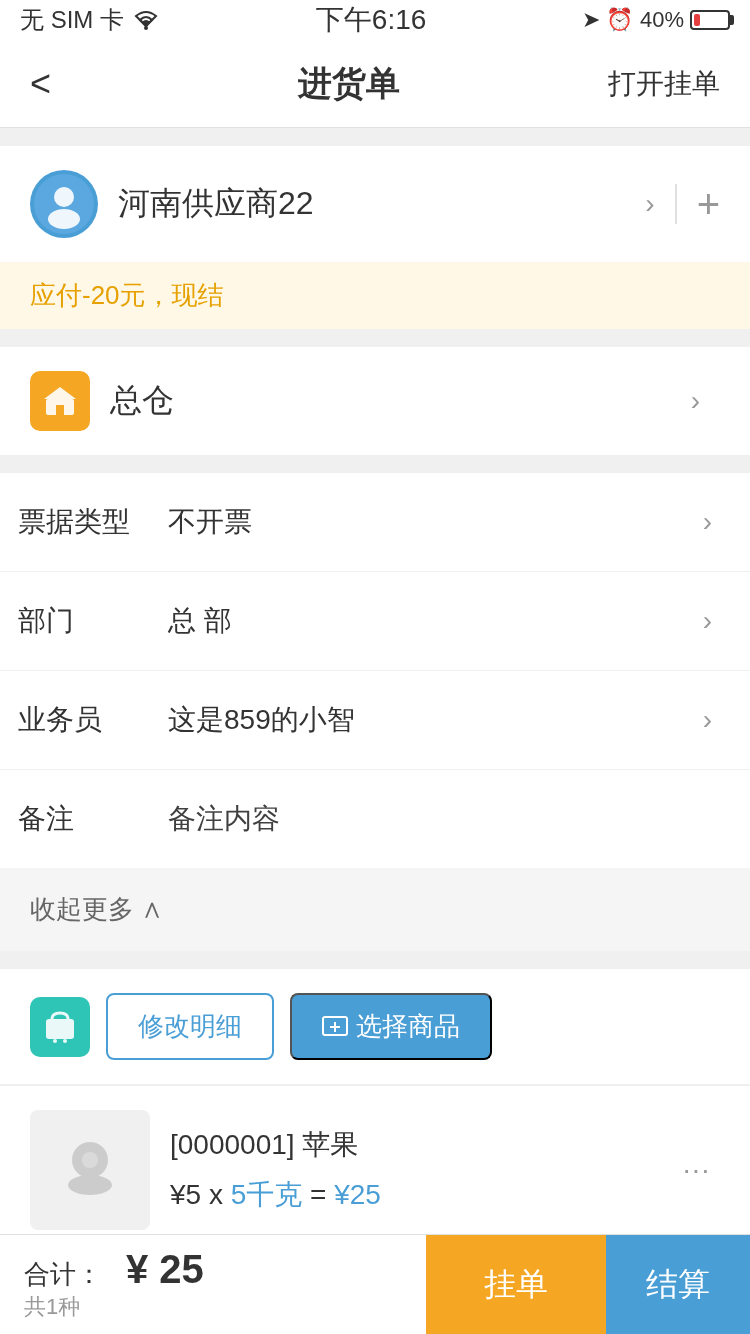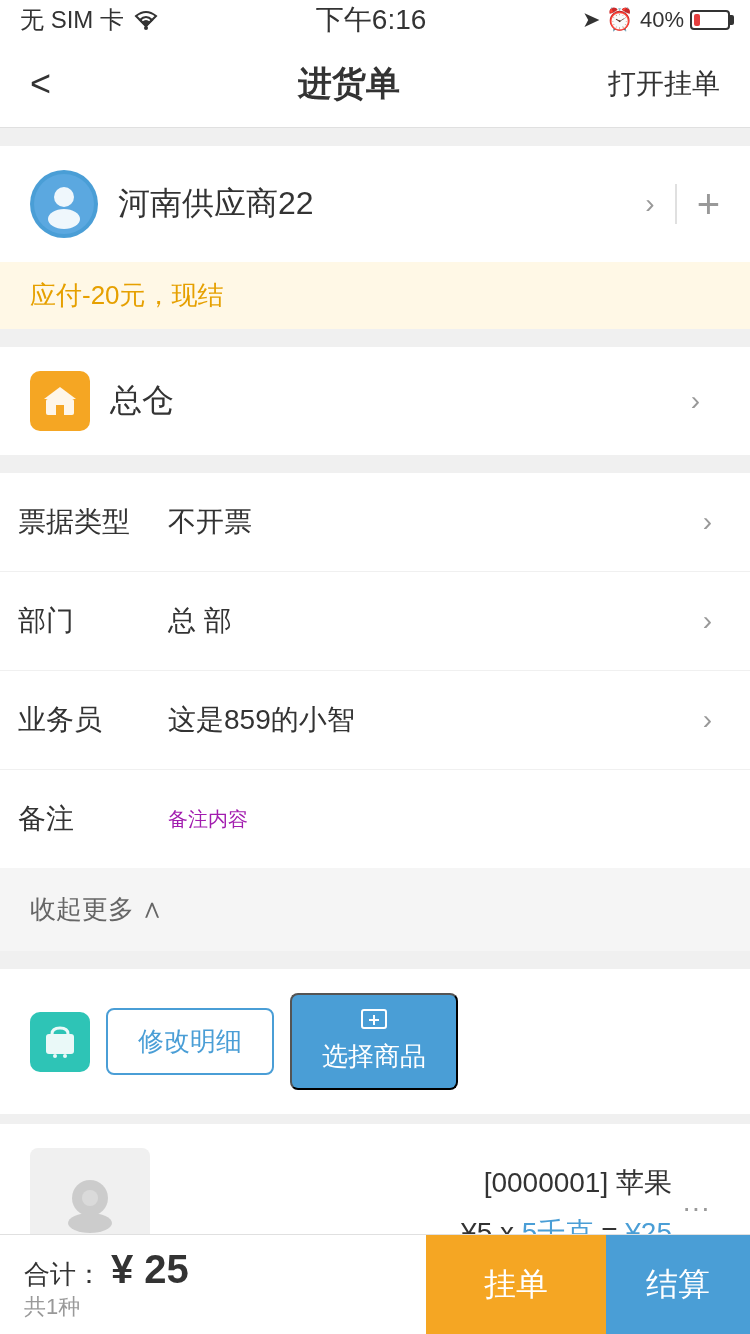--- a/index.html
+++ b/index.html
@@ -155,22 +155,22 @@
       flex-shrink: 0;
     }
     .form-value {
       flex: 1;
       font-size: 28px;
       color: #333;
       padding-left: 30px;
     }
     .form-placeholder {
       flex: 1;
-      font-size: 20px;
-      color: #a21caf;
+      font-size: 28px;
+      color: #404040;
       padding-left: 30px;
     }
 
     
     .collapse-row {
       background: #f5f5f5;
       padding: 24px 30px;
       font-size: 26px;
       color: #666;
       cursor: pointer;
@@ -206,32 +206,30 @@
     .btn-select {
       background: #4a9ed6;
       color: #fff;
       padding: 14px 30px;
       border-radius: 8px;
       font-size: 26px;
       cursor: pointer;
       display: flex;
       align-items: center;
       gap: 8px;
-      flex-direction: column;
     }
 
     
     .product-item {
       background: #fff;
       display: flex;
       align-items: center;
       padding: 24px 30px;
       border-top: 1px solid #f0f0f0;
-      margin-top: 9px;
-      text-align: right;
+      margin-top: 1px;
     }
     .product-thumb {
       width: 120px; height: 120px;
       background: #f0f0f0;
       border-radius: 8px;
       display: flex; align-items: center; justify-content: center;
       margin-right: 20px; flex-shrink: 0;
     }
     .product-thumb-inner {
       width: 80px; height: 80px; opacity: 0.4;
@@ -259,21 +257,21 @@
     .bottom-total {
       flex: 1;
       display: flex;
       flex-direction: column;
       justify-content: center;
       padding: 0 24px;
     }
     .bottom-total-row {
       display: flex;
       align-items: baseline;
-      gap: 9px;
+      gap: 24px;
     }
     .total-label { font-size: 26px; color: #333; }
     .total-amount { font-size: 40px; font-weight: 600; color: #333; }
     .total-count { font-size: 22px; color: #999; }
     .btn-hang {
       width: 180px;
       background: #f5a623;
       color: #fff;
       font-size: 32px;
       display: flex;

